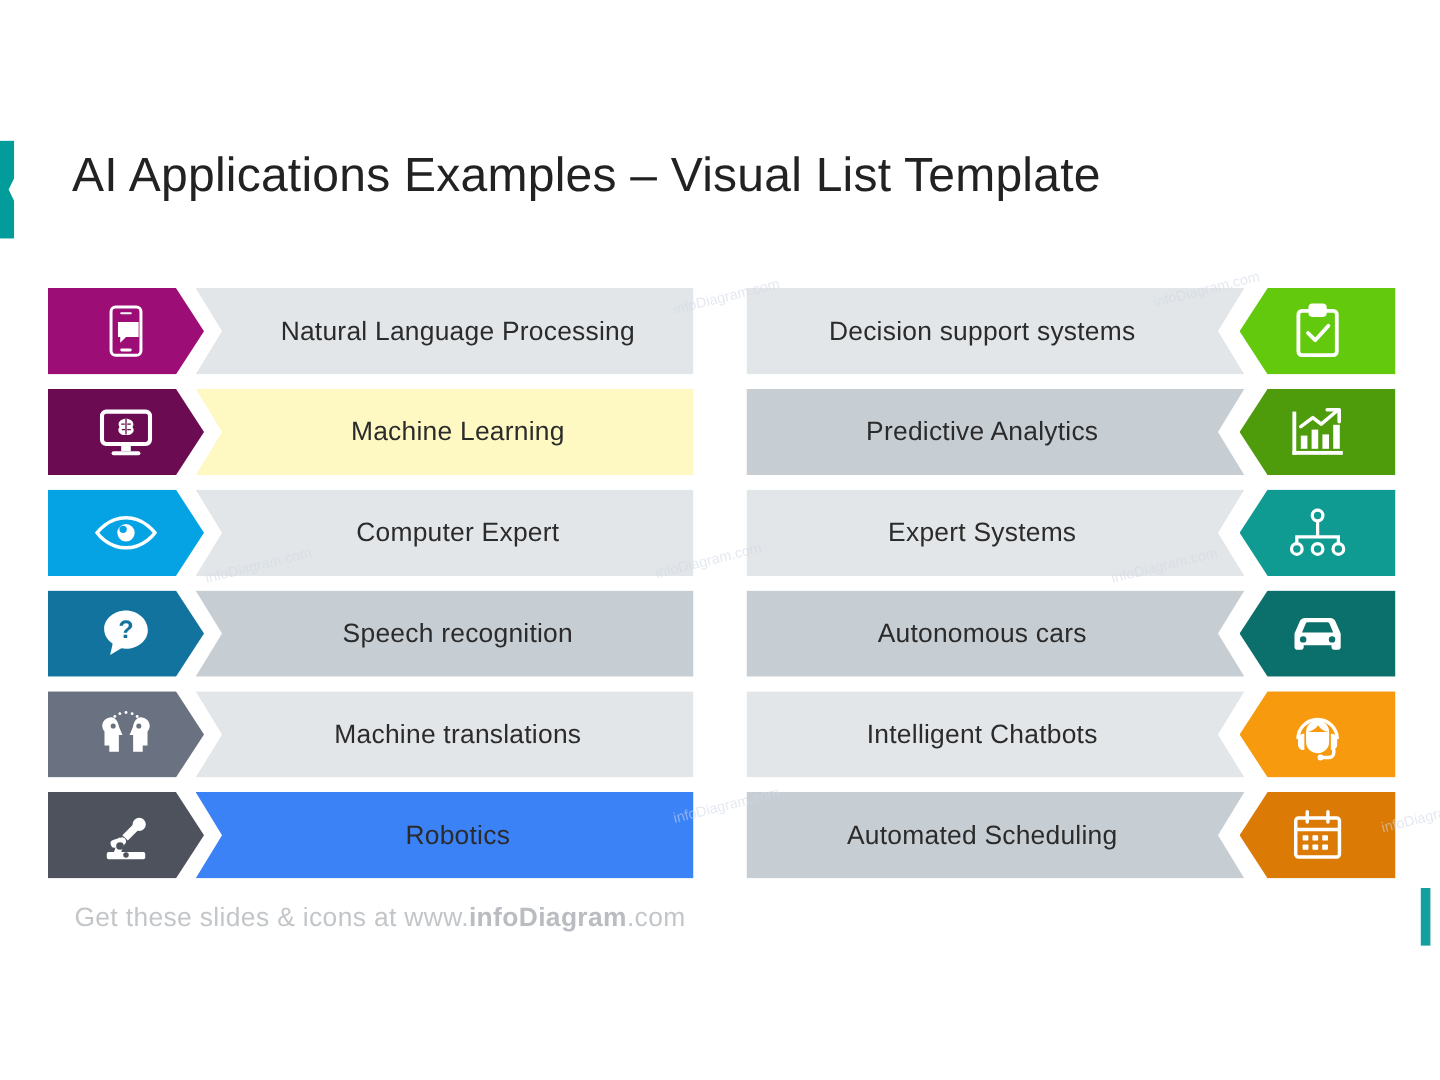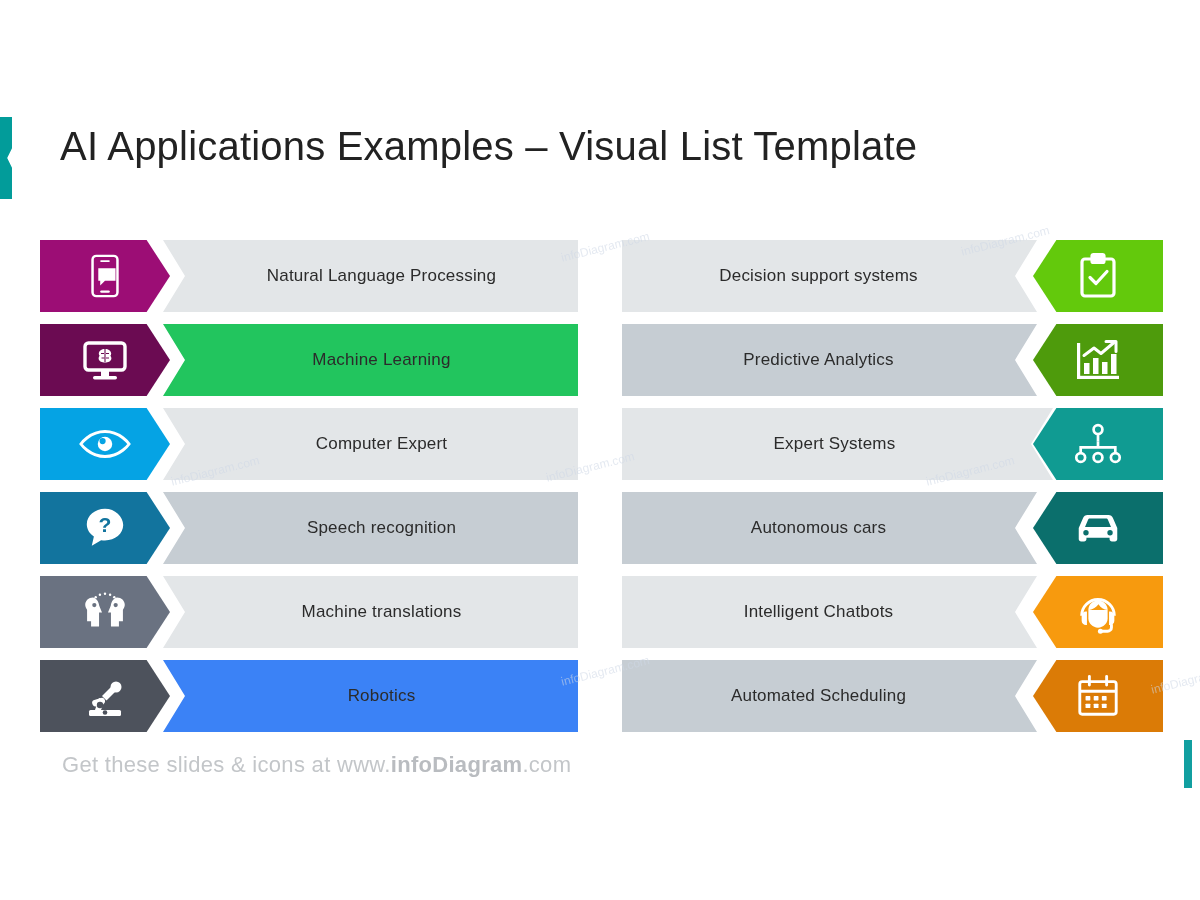--- a/index.html
+++ b/index.html
@@ -85,21 +85,21 @@
     left: 123px;
     width: 415px;
     clip-path: polygon(0 0, 100% 0, 100% 100%, 0 100%, 22px 50%);
   }
   .row.right .bar {
     left: 0px;
     width: 415px;
     clip-path: polygon(0 0, 100% 0, calc(100% - 22px) 50%, 100% 100%, 0 100%);
   }
   .bar-label {
-    font-size: 17px;
+    font-size: 22px;
     color: #2b2b2b;
     font-weight: 400;
     letter-spacing: 0.2px;
     white-space: nowrap;
     font-family: "Liberation Sans", sans-serif;
   }
   .row.left .bar-label  { padding-left: 22px; }
   .row.right .bar-label { padding-right: 22px; }
 
   
@@ -167,21 +167,21 @@
             <svg width="46" height="46" viewBox="0 0 48 48" fill="#fff">
               <rect x="11" y="3" width="26" height="42" rx="4" fill="none" stroke="#fff" stroke-width="2.6"></rect>
               <rect x="19" y="7.5" width="10" height="1.8" rx="0.9"></rect>
               <rect x="19" y="39" width="10" height="2.6" rx="1.3"></rect>
               <path d="M17 16h18v13H24l-5 5v-5h-2z"></path>
             </svg>
           </span>
         </div>
       </div>
       <div class="row left" style="top: 84px;">
-        <div class="bar" style="background: #22c55e;">
+        <div class="bar" style="background: #fef9c3;">
           <span class="bar-label">Machine Learning</span>
         </div>
         <div class="badge" style="background: rgb(107, 11, 82);">
           <span>
             <svg width="48" height="48" viewBox="0 0 48 48" fill="#fff">
               <rect x="4" y="7" width="40" height="27" rx="3.5" fill="none" stroke="#fff" stroke-width="3.4"></rect>
               <rect x="20" y="34" width="8" height="6"></rect>
               <rect x="12" y="40" width="24" height="3.4" rx="1.7"></rect>
               <path d="M24 13c-3.4 0-6.2 2-6.2 4.6 0 .8.3 1.6.8 2.2-.6.7-1 1.6-1 2.5 0 2.3 2.3 4.2 5.2 4.2h2.4c2.9 0 5.2-1.9 5.2-4.2 0-.9-.4-1.8-1-2.5.5-.6.8-1.4.8-2.2C30.2 15 27.4 13 24 13z"></path>
               <path d="M24 13v13" stroke="#6B0B52" stroke-width="1.1" fill="none"></path>
@@ -284,21 +284,21 @@
               <rect x="19" y="21" width="5.5" height="16"></rect>
               <rect x="28" y="25" width="5.5" height="12"></rect>
               <rect x="37" y="17" width="5.5" height="20"></rect>
               <path d="M10 18.5L20 11l7 5.5L40 5.5" fill="none" stroke="#fff" stroke-width="3" stroke-linecap="round" stroke-linejoin="round"></path>
               <path d="M32 4.5h10v10" fill="none" stroke="#fff" stroke-width="3" stroke-linecap="round" stroke-linejoin="round"></path>
             </svg>
           </span>
         </div>
       </div>
       <div class="row right" style="top: 168px;">
-        <div class="bar" style="background: rgb(227, 230, 232); padding-left: 16px;">
+        <div class="bar" style="background: rgb(227, 230, 232);">
           <span class="bar-label">Expert Systems</span>
         </div>
         <div class="badge" style="background: rgb(16, 155, 146);">
           <span>
             <svg width="50" height="42" viewBox="0 0 52 42" fill="none" stroke="#fff" stroke-width="2.8">
               <circle cx="26" cy="6" r="4.6"></circle>
               <circle cx="8" cy="35" r="4.6"></circle>
               <circle cx="26" cy="35" r="4.6"></circle>
               <circle cx="44" cy="35" r="4.6"></circle>
               <path d="M26 10.6v8M8 30.4v-5.8h36v5.8M26 18.6h0M8 24.6h36"></path>

